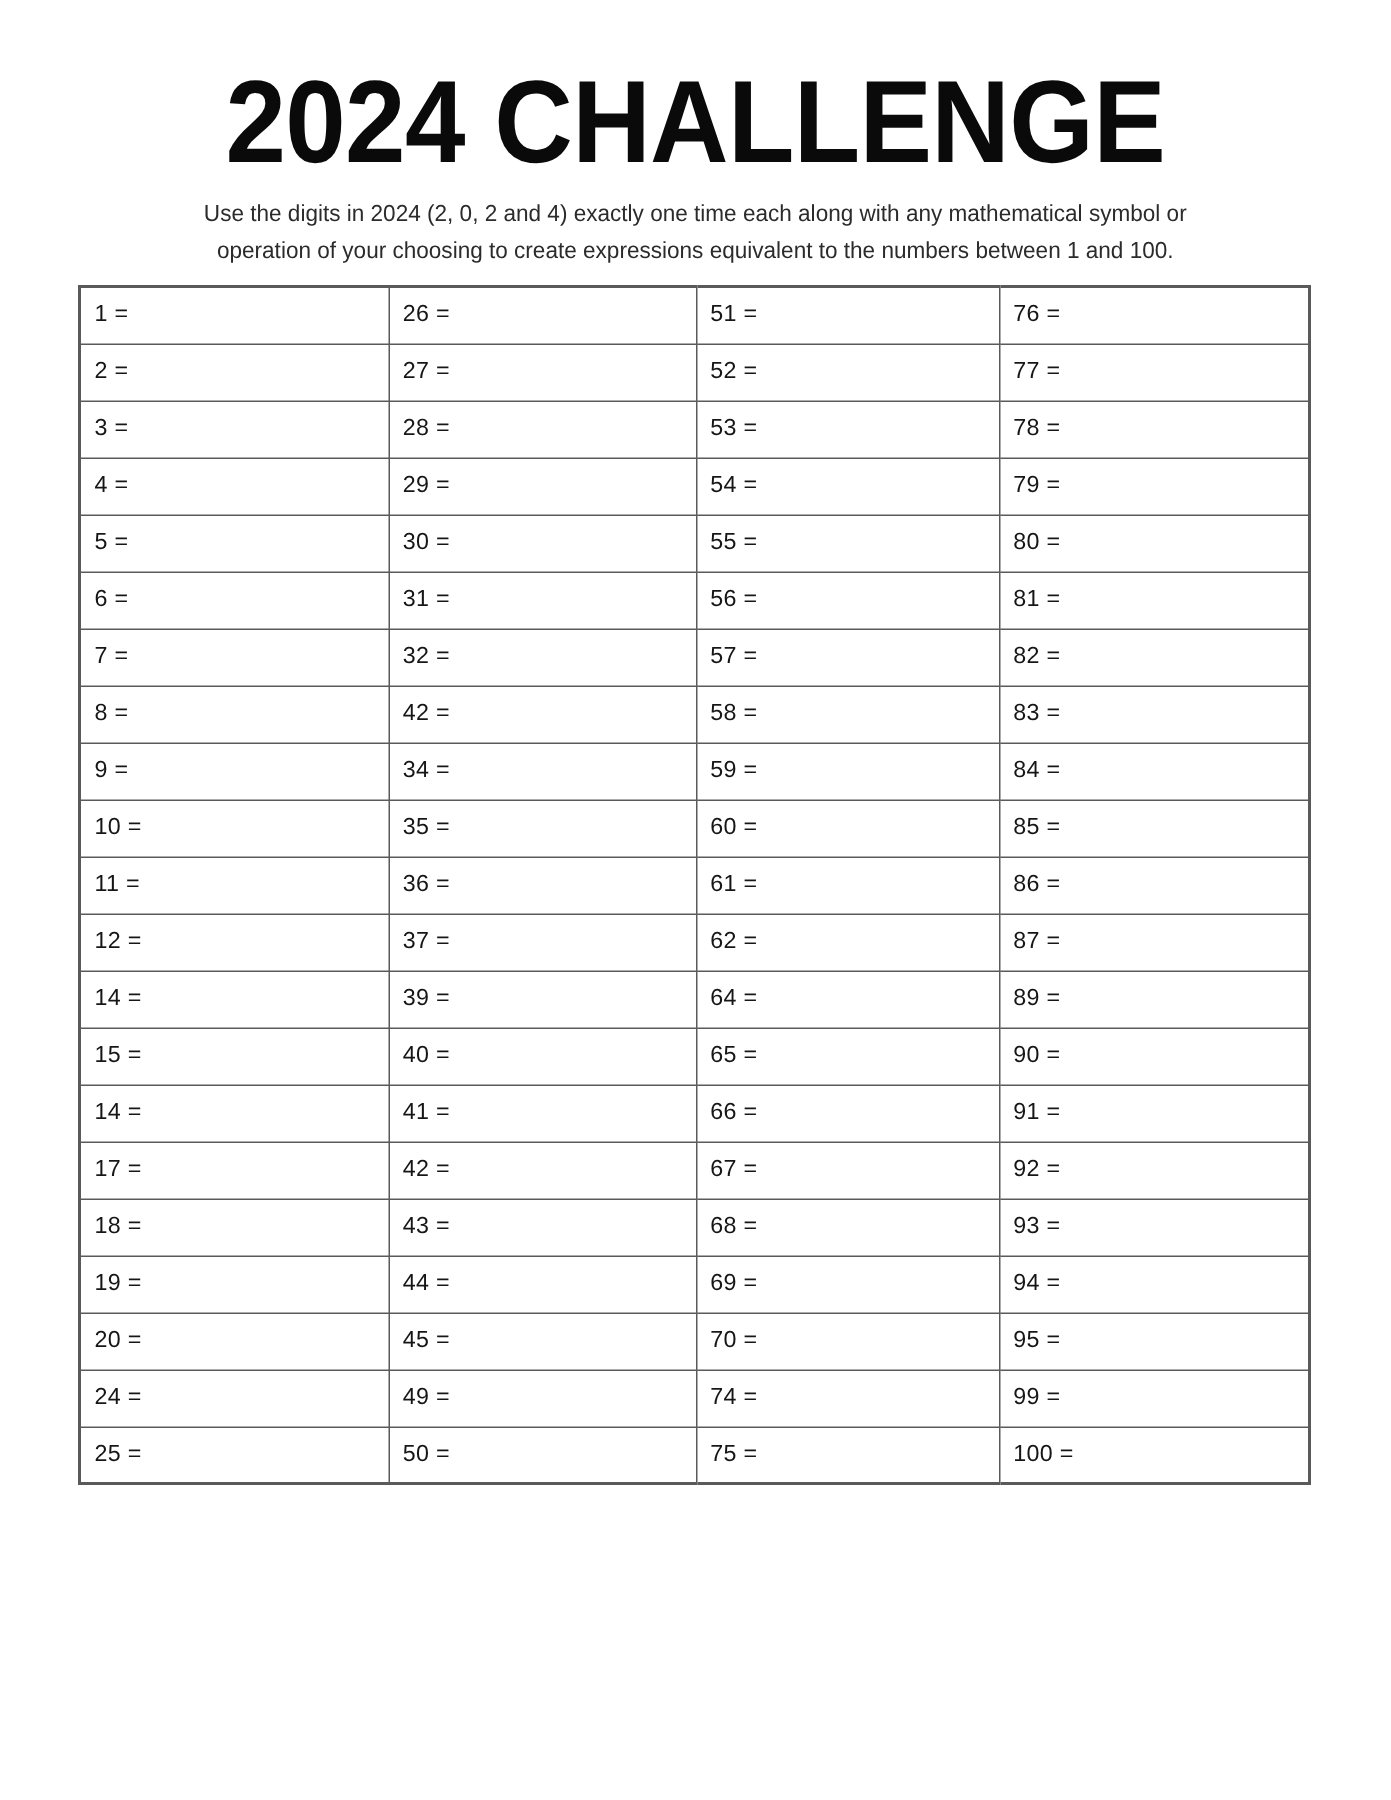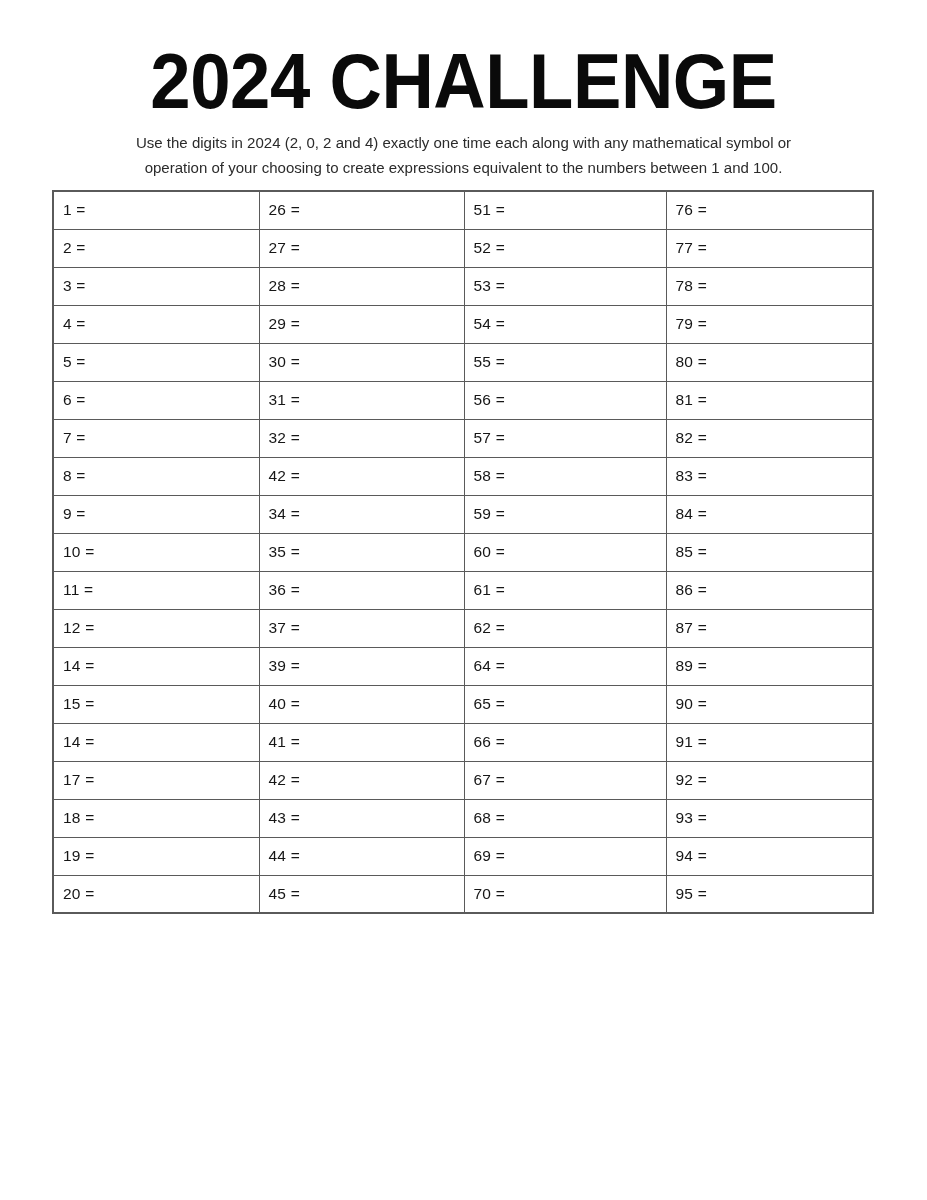--- a/index.html
+++ b/index.html
@@ -219,17 +219,29 @@
             <td>44 =</td>
             <td>69 =</td>
             <td>94 =</td>
           </tr>
           <tr>
             <td>20 =</td>
             <td>45 =</td>
             <td>70 =</td>
             <td>95 =</td>
           </tr>
+          <tr>
+            <td>24 =</td>
+            <td>49 =</td>
+            <td>74 =</td>
+            <td>99 =</td>
+          </tr>
+          <tr>
+            <td>25 =</td>
+            <td>50 =</td>
+            <td>75 =</td>
+            <td>100 =</td>
+          </tr>
         </tbody>
     </table>
   </div>
 
 </div>
 
 </body></html>

